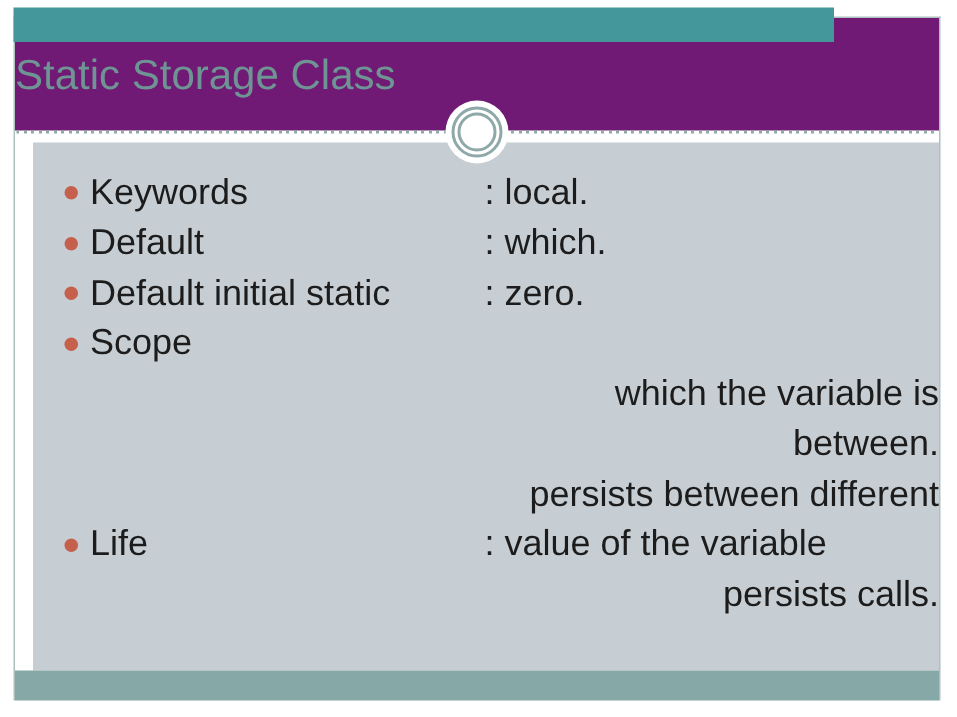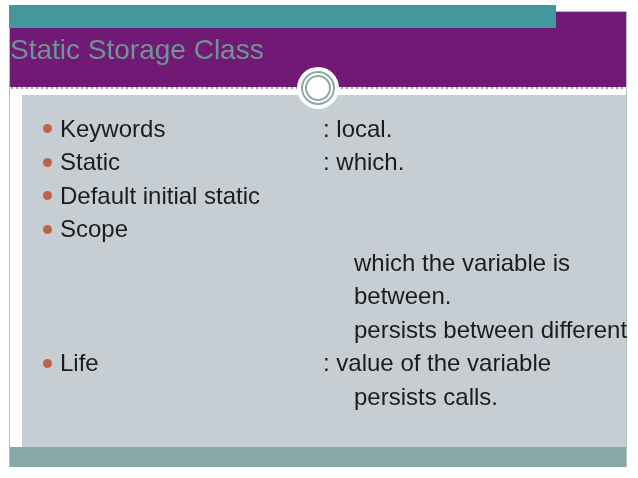--- a/index.html
+++ b/index.html
@@ -112,20 +112,21 @@
     display: flex;
     align-items: center;
     height: 33.5px;
     padding-left: 21px;
     font-size: 24px;
     color: var(--body_text, #1C1C1C);
     white-space: nowrap;
   }
   .row.cont {
     padding-left: 332px;
+    justify-content: flex-end;
   }
   .bullet {
     width: 9px;
     height: 9px;
     border-radius: 50%;
     background: var(--bullet, #C4604C);
     margin-right: 8px;
     flex: none;
   }
   .label {
@@ -166,27 +167,28 @@
     <div class="content">
 
       <div class="row">
         <span class="bullet"></span>
         <span class="label">Keywords</span>
         <span class="value">: local.</span>
       </div>
 
       <div class="row">
         <span class="bullet"></span>
-        <span class="label">Static</span>
+        <span class="label">Default</span>
         <span class="value">: which.</span>
       </div>
 
       <div class="row">
         <span class="bullet"></span>
         <span class="label">Default initial static</span>
+        <span class="value">: zero.</span>
       </div>
 
       <div class="row">
         <span class="bullet"></span>
         <span class="label">Scope</span>
       </div>
 
       <div class="row cont">
         <span>which the variable is</span>
       </div>

